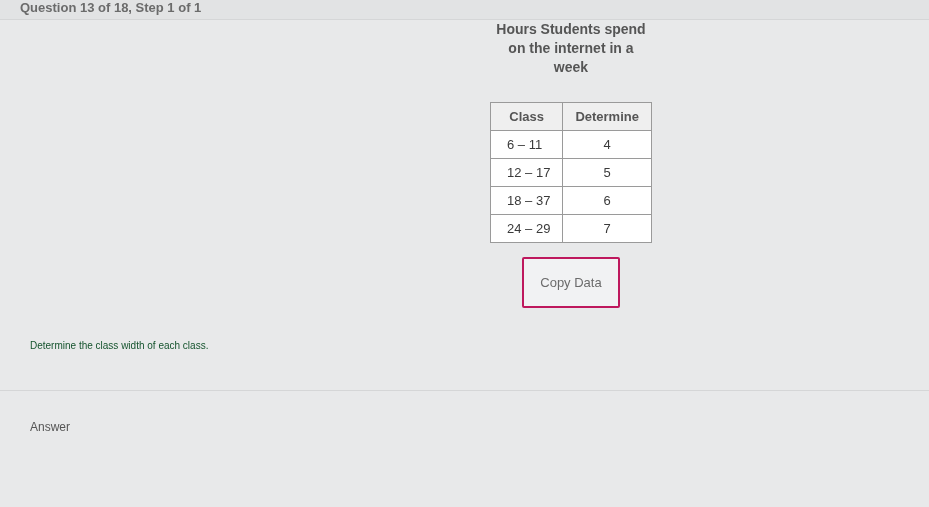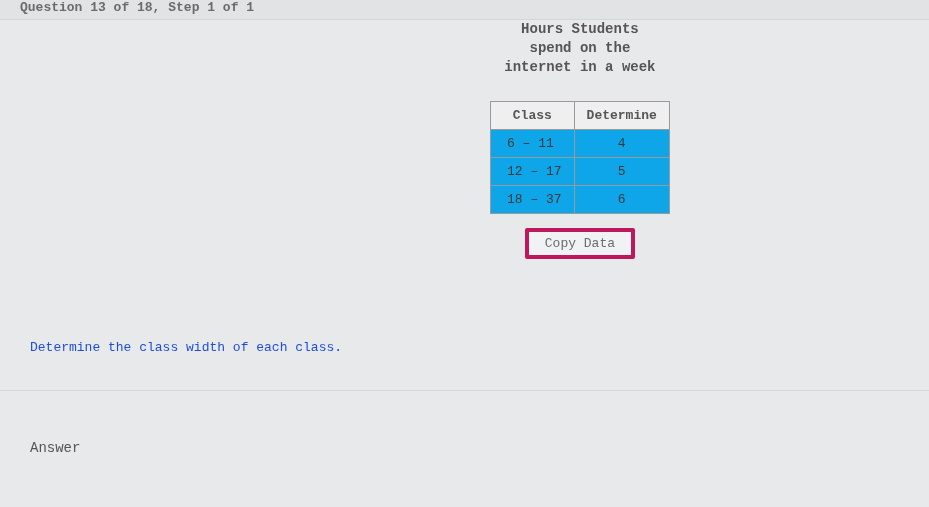--- a/index.html
+++ b/index.html
@@ -1,15 +1,15 @@
 <!DOCTYPE html>
 <html><head>
   <meta charset="utf-8">
   <style>
-    * { box-sizing: border-box; margin: 0; padding: 0; font-family: Liberation Mono, monospace; }
+    * { box-sizing: border-box; margin: 0; padding: 0; }
     body {
       font-family: "Segoe UI", Arial, sans-serif;
       background: #e8e9ea;
       width: 929px;
       height: 507px;
       color: #4a4a4a;
       overflow: hidden;
     }
     .header {
       padding: 0 20px 4px 20px;
@@ -31,70 +31,71 @@
       display: flex;
       flex-direction: column;
       align-items: center;
     }
     .table-title {
       text-align: center;
       font-weight: 600;
       color: #555;
       font-size: 14px;
       line-height: 1.35;
-      margin-bottom: 24px;
+      margin-bottom: 13px;
       width: 160px;
     }
     table {
       border-collapse: collapse;
-      background: #0ea5e9;
+      background: #ffffff;
+      margin-top: 12px;
     }
     th, td {
       border: 1px solid #9a9a9a;
       padding: 6px 12px;
       font-size: 13px;
       text-align: center;
       min-width: 70px;
       color: #3a3a3a;
     }
     th {
       font-weight: 600;
       background: #efefef;
       color: #555;
     }
     td.class-col { text-align: left; padding-left:16px;}
     .copy-btn {
       margin-top: 14px;
-      padding: 4px 16px;
-      border: 4px solid #be185d;
+      padding: 16px 16px;
+      border: 2px solid #be185d;
       background: #f1f2f3;
       color: #6b6b6b;
       font-size: 13px;
       border-radius: 2px;
       cursor: pointer;
     }
     .prompt {
       position: absolute;
       left: 30px;
       top: 320px;
-      font-size: 13px;
-      color: #1d4ed8;
+      font-size: 10px;
+      color: #14532d;
     }
     .divider {
       position: absolute;
       left: 0;
       right: 0;
       top: 370px;
       border-top: 1px solid #d5d6d7;
     }
     .answer-label {
       position: absolute;
       left: 30px;
-      top: 420px;
-      font-size: 14px;
+      top: 400px;
+      font-size: 12px;
       color: #555;
       font-weight: 500;
     }
   </style>
 </head>
 <body>
 
 <div class="header">Question 13 of 18, Step 1 of 1</div>
 
 <div class="content">
@@ -114,20 +115,24 @@
           <td>4</td>
         </tr>
         <tr>
           <td class="class-col">12 – 17</td>
           <td>5</td>
         </tr>
         <tr>
           <td class="class-col">18 – 37</td>
           <td>6</td>
         </tr>
+        <tr>
+          <td class="class-col">24 – 29</td>
+          <td>7</td>
+        </tr>
       </tbody>
     </table>
     <button class="copy-btn">Copy Data</button>
   </div>
 
   <div class="prompt">Determine the class width of each class.</div>
 
   <div class="divider"></div>
 
   <div class="answer-label">Answer</div>

